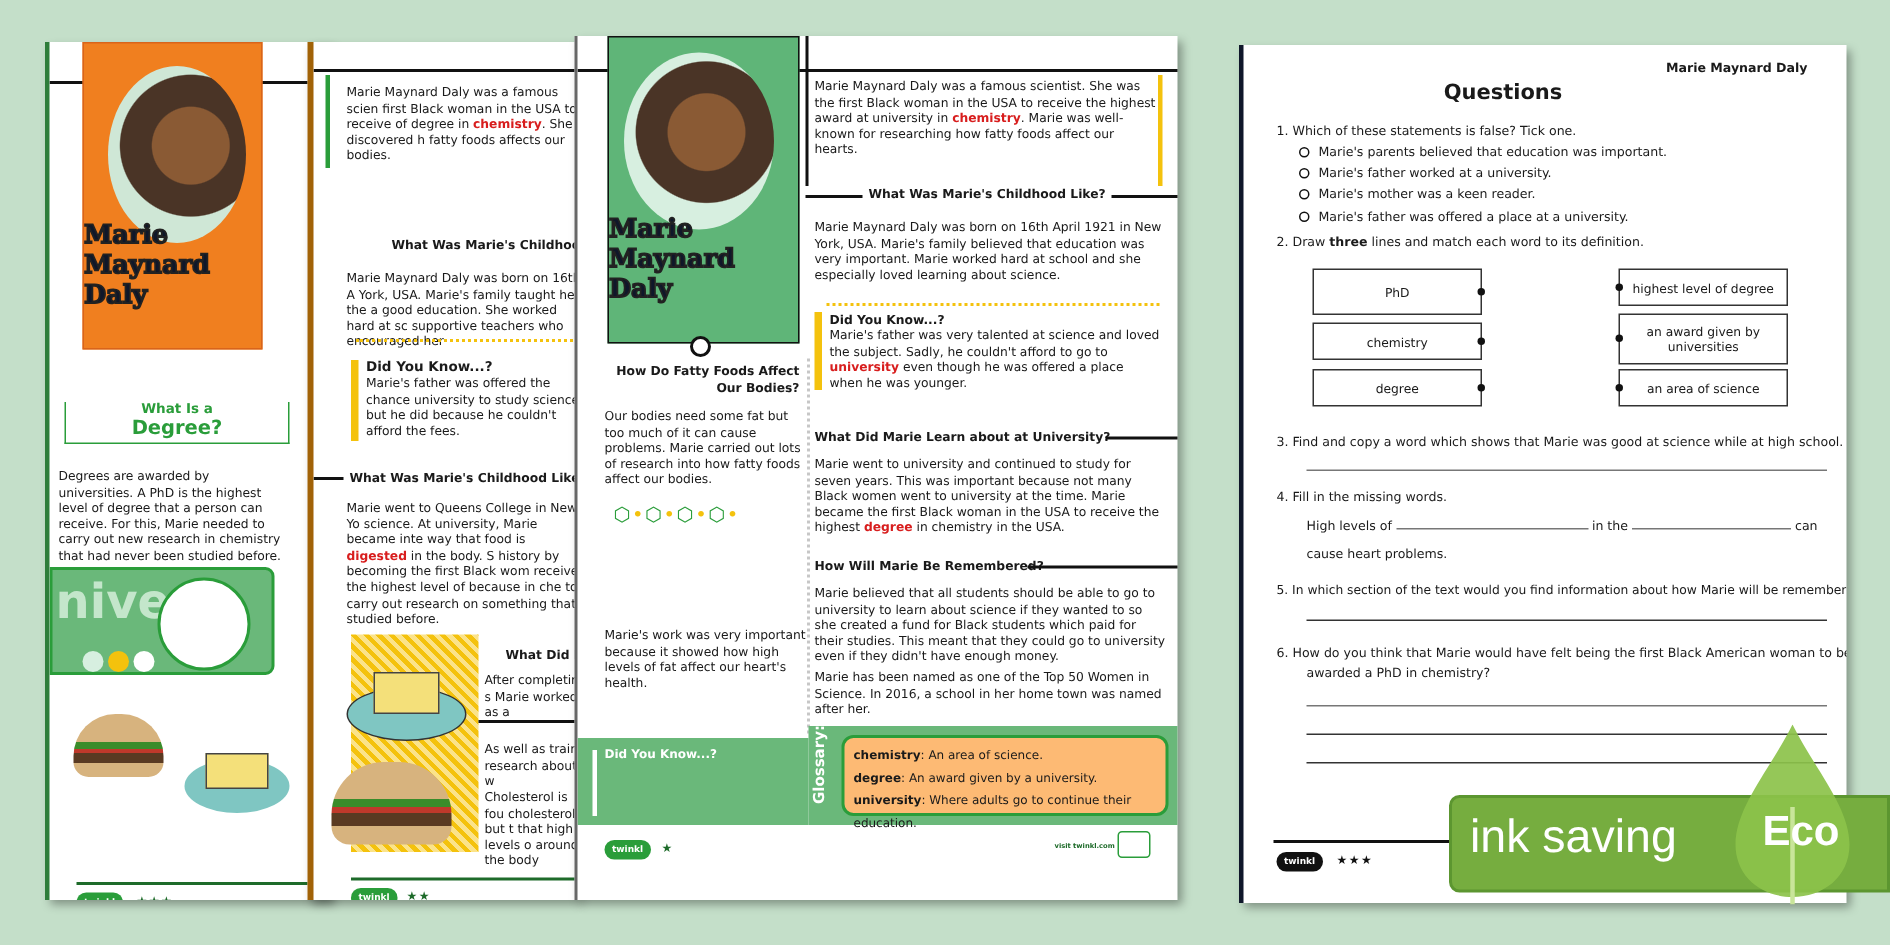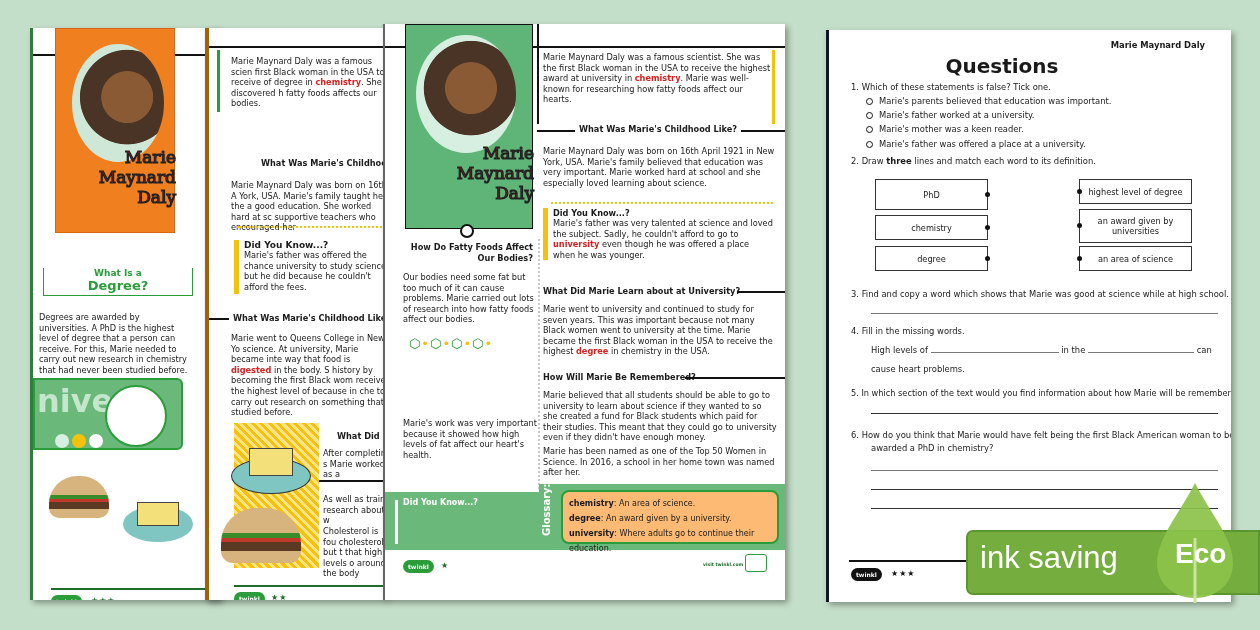--- a/index.html
+++ b/index.html
@@ -9,21 +9,21 @@
 .p2{left:205px;top:28px;width:180px;height:572px;border-left:4px solid #a16207}
 .p3{left:383px;top:24px;width:402px;height:576px;border-left:2px solid #666}
 .p4{left:826px;top:30px;width:405px;height:572px;border-left:3px solid #0f172a}
 .txt{font-size:8.2px;line-height:10.6px;position:absolute}
 .hd{font-weight:bold;font-size:8.2px;position:absolute;white-space:nowrap}
 .red{color:#d81e1e;font-weight:bold}
 .hline{position:absolute;height:1.5px;background:#111}
 .vline{position:absolute;width:1.5px;background:#111}
 .portrait{position:absolute;border:1.5px solid #111}
 .face{position:absolute;border-radius:50%}
-.name{position:absolute;text-align:right;font-weight:normal;color:#7f1d1d;-webkit-text-stroke:1.2px #222;font-size:17px;line-height:20px;font-family:"DejaVu Serif",serif}
+.name{position:absolute;text-align:left;font-weight:bold;color:#0f172a;-webkit-text-stroke:1.2px #222;font-size:17px;line-height:20px;font-family:"DejaVu Serif",serif}
 .twinkl{position:absolute;background:#2a9d3a;color:#fff;font-size:6px;font-weight:bold;border-radius:8px;padding:3px 5px}
 .stars{position:absolute;color:#1e6b2a;font-size:8px;letter-spacing:1px}
 .foot{position:absolute;height:1.5px;background:#1e6b2a}
 .dyk{position:absolute;border-left:5px solid #f4c20d}
 .dyk .t{font-weight:bold;font-size:9px}
 .q{position:absolute;font-size:8.4px;white-space:nowrap}
 .radio{display:inline-block;width:7px;height:7px;border:1.2px solid #111;border-radius:50%;margin-right:6px;vertical-align:-1px}
 .box{position:absolute;border:1.3px solid #333;font-size:8.2px;text-align:center;display:flex;align-items:center;justify-content:center;line-height:10px}
 .dot{position:absolute;width:5px;height:5px;background:#111;border-radius:50%}
 .ans{position:absolute;height:1px;background:#777}
@@ -153,21 +153,21 @@
     </div>
   </div>
   <div class="twinkl" style="left:18px;top:536px">twinkl</div>
   <div class="stars" style="left:56px;top:537px">★</div>
   <div style="position:absolute;left:318px;top:538px;font-size:4.5px;font-weight:bold;color:#1e6b2a">visit twinkl.com</div>
   <div style="position:absolute;left:360px;top:530px;width:22px;height:18px;border:1.5px solid #2a9d3a;border-radius:3px"></div>
 </div>
 
 <div class="page p4">
   <div style="position:absolute;right:26px;top:10px;font-size:8.4px;font-weight:bold">Marie Maynard Daly</div>
-  <div style="position:absolute;left:0;width:346px;top:24px;text-align:center;font-size:20px;font-weight:bold">Questions</div>
+  <div style="position:absolute;left:0;width:346px;top:24px;text-align:center;font-size:14px;font-weight:bold">Questions</div>
   <div class="q" style="left:22px;top:52px">1.  Which of these statements is false? Tick one.</div>
   <div class="q" style="left:37px;top:66px"><span class="radio"></span><span>Marie's parents believed that education was important.</span></div>
   <div class="q" style="left:37px;top:80px"><span class="radio"></span><span>Marie's father worked at a university.</span></div>
   <div class="q" style="left:37px;top:94px"><span class="radio"></span><span>Marie's mother was a keen reader.</span></div>
   <div class="q" style="left:37px;top:109px"><span class="radio"></span><span>Marie's father was offered a place at a university.</span></div>
   <div class="q" style="left:22px;top:126px"><span>2.  Draw </span><b>three</b><span> lines and match each word to its definition.</span></div>
 
   <div class="box" style="left:46px;top:149px;width:113px;height:31px">PhD</div>
   <div class="box" style="left:46px;top:185px;width:113px;height:25px">chemistry</div>
   <div class="box" style="left:46px;top:216px;width:113px;height:25px">degree</div>

